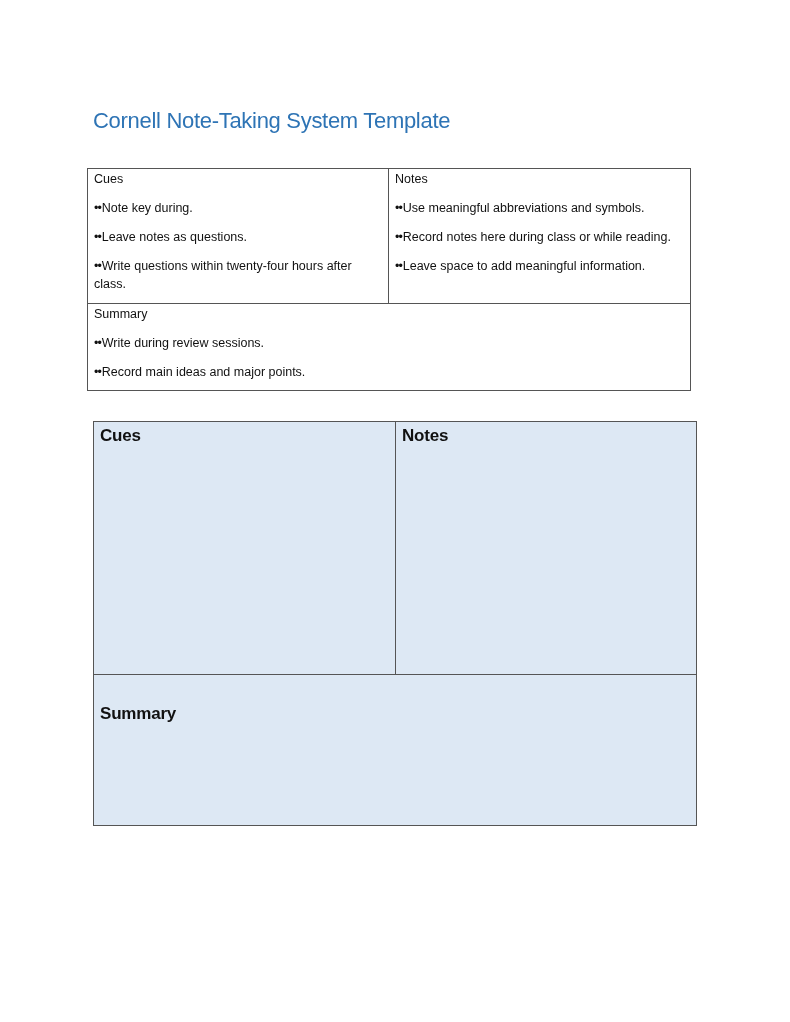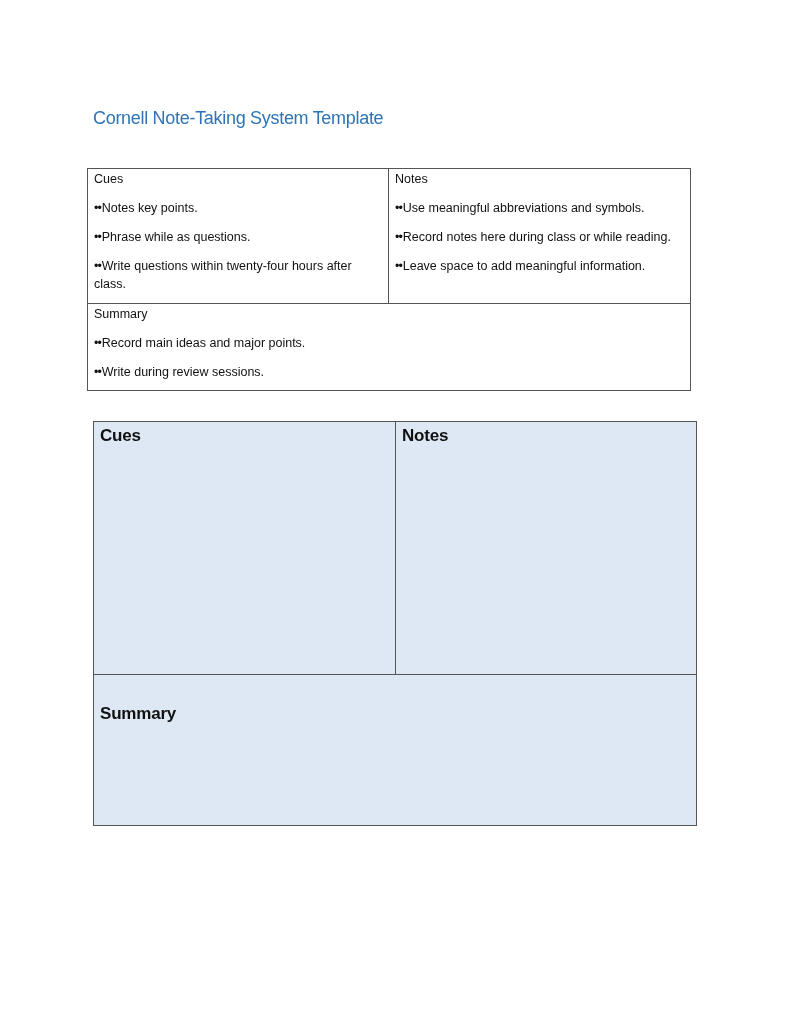--- a/index.html
+++ b/index.html
@@ -12,21 +12,21 @@
       height: 1022px;
       position: relative;
       font-family: "Liberation Sans", sans-serif;
       color: #111111;
       overflow: hidden;
     }
     .page-title {
       position: absolute;
       left: 93px;
       top: 108px;
-      font-size: 18px;
+      font-size: 22px;
       color: #2e74b5;
       letter-spacing: -0.3px;
       font-family: "Liberation Sans", sans-serif;
       margin: 0;
       font-weight: normal;
       white-space: nowrap;
     }
     
     .instr-table {
       position: absolute;
@@ -133,35 +133,35 @@
   </style>
 </head>
 <body>
 
 <h1 class="page-title">Cornell Note-Taking System Template</h1>
 
 <div class="instr-table">
   <div class="instr-top">
     <div class="instr-cell instr-cues">
       <p class="cell-heading">Cues</p>
-      <p class="bullet-item"><span class="bullet-glyph">••</span><span>Notes key points.</span></p>
-      <p class="bullet-item"><span class="bullet-glyph">••</span><span>Phrase while as questions.</span></p>
+      <p class="bullet-item"><span class="bullet-glyph">••</span><span>Note key during.</span></p>
+      <p class="bullet-item"><span class="bullet-glyph">••</span><span>Leave notes as questions.</span></p>
       <p class="bullet-item"><span class="bullet-glyph">••</span><span>Write questions within twenty-four hours after class.</span></p>
     </div>
     <div class="instr-cell instr-notes">
       <p class="cell-heading">Notes</p>
       <p class="bullet-item"><span class="bullet-glyph">••</span><span>Use meaningful abbreviations and symbols.</span></p>
       <p class="bullet-item"><span class="bullet-glyph">••</span><span>Record notes here during class or while reading.</span></p>
       <p class="bullet-item"><span class="bullet-glyph">••</span><span>Leave space to add meaningful information.</span></p>
     </div>
   </div>
   <div class="instr-summary">
     <p class="cell-heading">Summary</p>
+    <p class="bullet-item"><span class="bullet-glyph">••</span><span>Write during review sessions.</span></p>
     <p class="bullet-item"><span class="bullet-glyph">••</span><span>Record main ideas and major points.</span></p>
-    <p class="bullet-item"><span class="bullet-glyph">••</span><span>Write during review sessions.</span></p>
   </div>
 </div>
 
 <div class="template-table">
   <div class="tpl-cues">
     <p class="tpl-heading">Cues</p>
   </div>
   <div class="tpl-notes">
     <p class="tpl-heading">Notes</p>
   </div>

